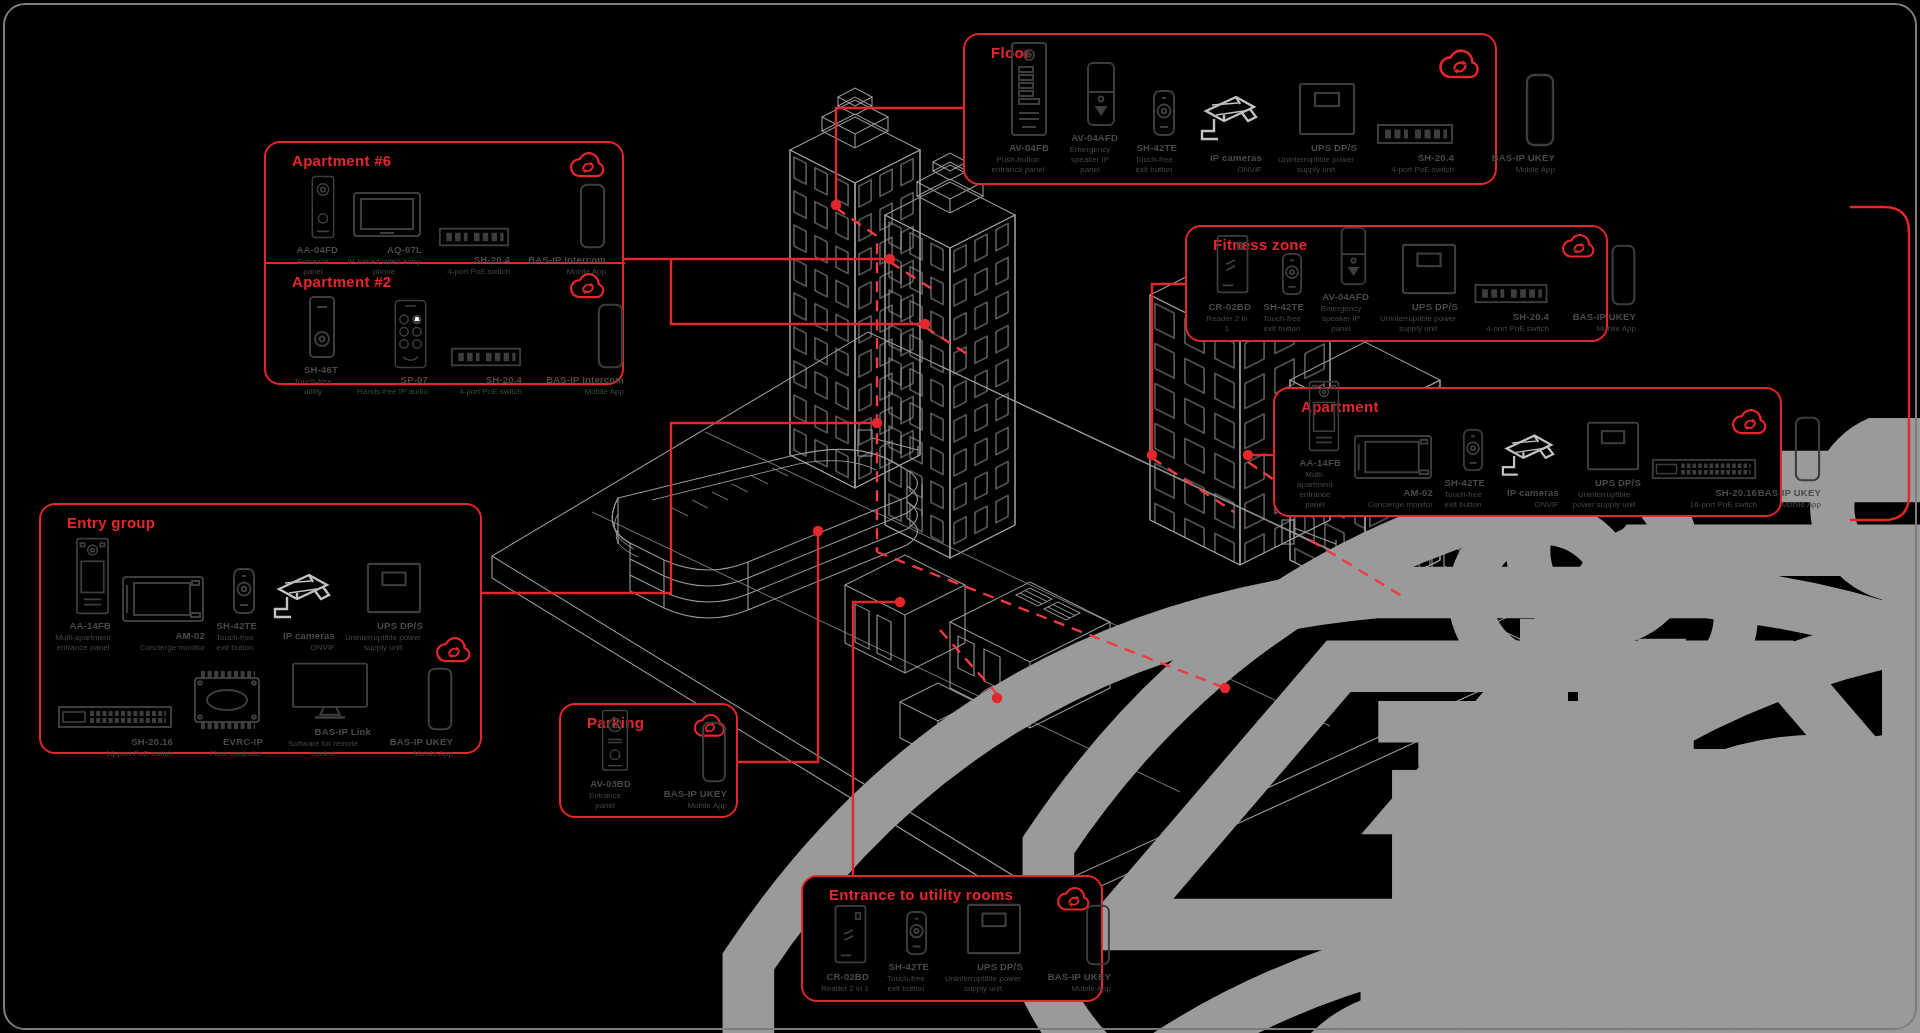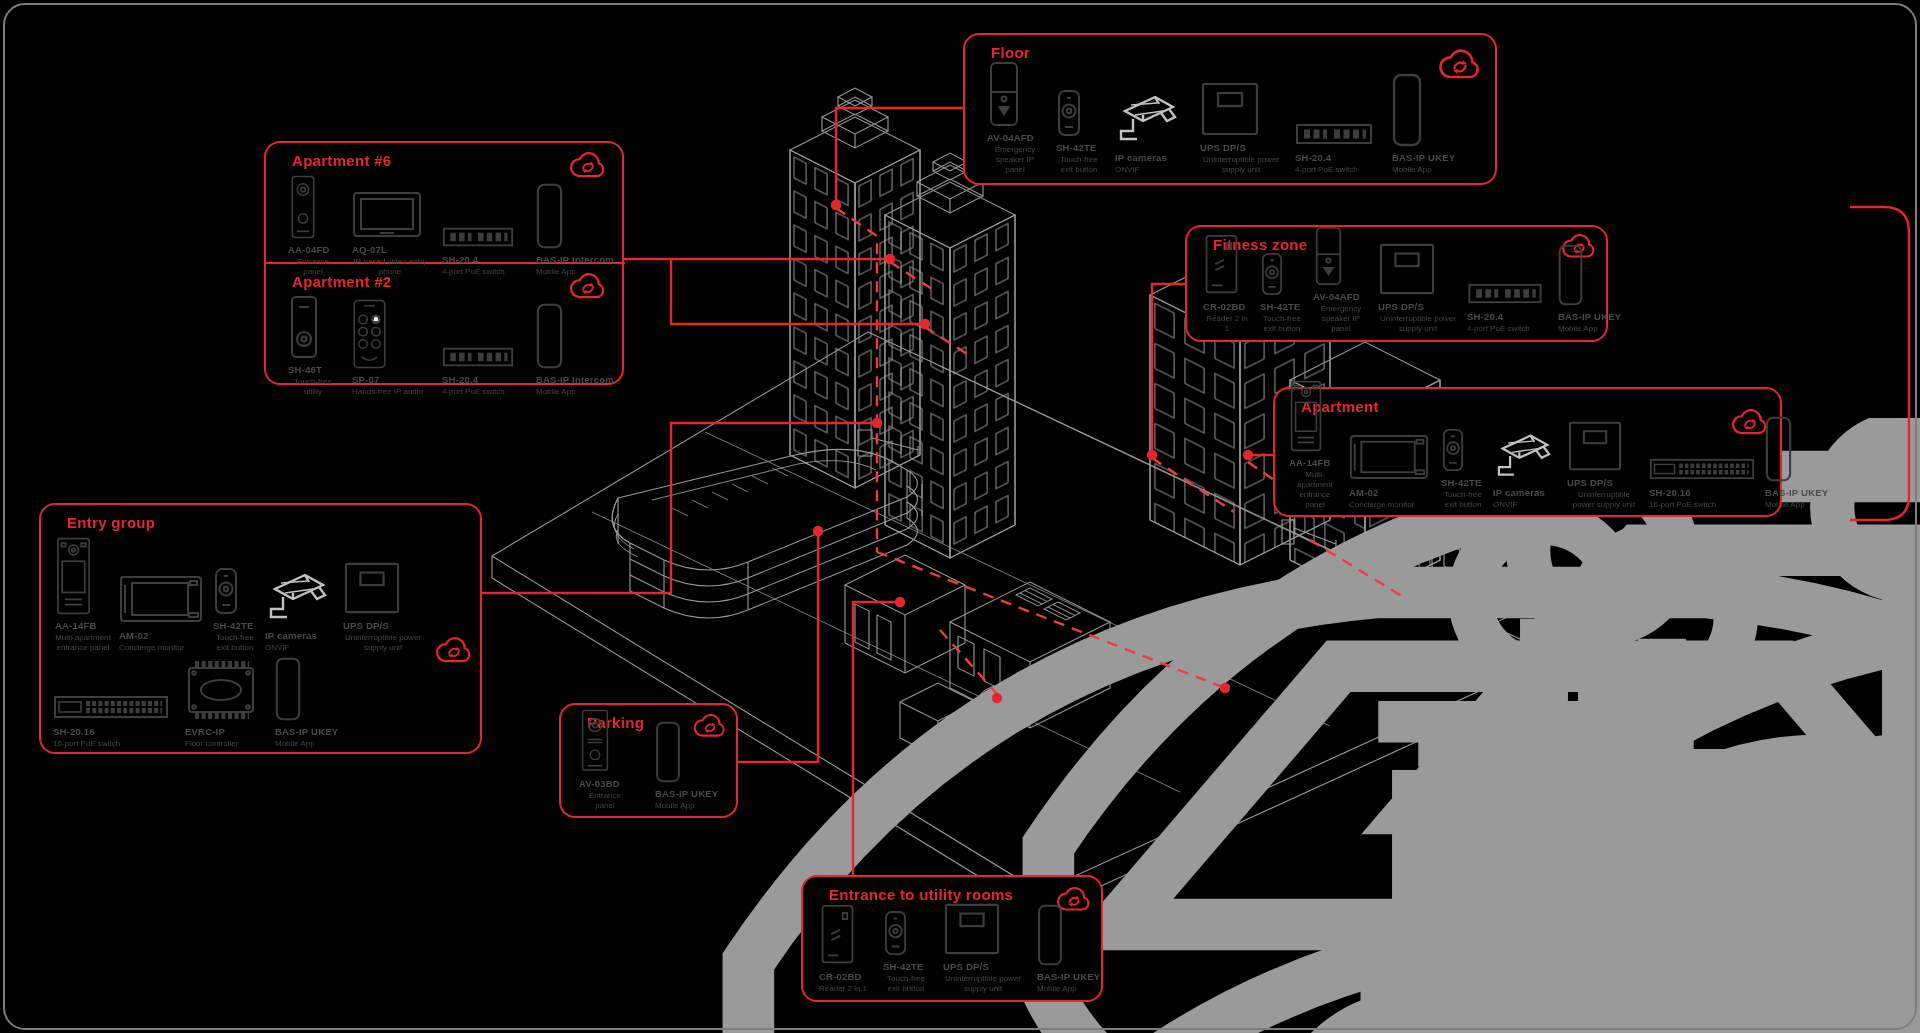--- a/index.html
+++ b/index.html
@@ -5,21 +5,21 @@
   html,body{margin:0;padding:0;background:#000;}
   .canvas{position:relative;width:1920px;height:1033px;background:#000;overflow:hidden;
           font-family:"Liberation Sans",sans-serif;}
   .frame{position:absolute;inset:3px;border:2px solid #7d7d7d;border-radius:22px;pointer-events:none;}
   svg{display:block;}
   .scene{position:absolute;left:0;top:0;}
   
   .box{position:absolute;border:2.5px solid #e5262c;border-radius:16px;background:#000;box-sizing:border-box;}
   .box-title{position:absolute;top:9px;left:26px;color:#e5262c;font-weight:bold;font-size:15px;letter-spacing:.3px;white-space:nowrap;}
   .items{position:absolute;display:flex;align-items:flex-end;}
-  .item{display:flex;flex-direction:column;align-items:flex-start;text-align:center;flex:0 0 auto;}
+  .item{display:flex;flex-direction:column;align-items:flex-end;text-align:center;flex:0 0 auto;}
   .iconbox{display:flex;align-items:flex-end;justify-content:center;}
   .model{font-size:9.5px;font-weight:bold;color:#4a4a4a;margin-top:5px;letter-spacing:.2px;white-space:nowrap;}
   .desc{font-size:8px;color:#454545;line-height:1.25;margin-top:2px;}
   .devicon{color:#3d3d3d;}
   .camicon{color:#c2c2c2;}
   .cloudicon{color:#e5262c;position:absolute;}
   .apt-divider{position:absolute;left:-2.5px;right:-2.5px;top:119px;border-top:2.5px solid #e5262c;}
 </style>
 </head>
 <body>
@@ -407,20 +407,29 @@
     </g>
   </g>
 </svg>
 
 <div class="box" style="left:963px;top:33px;width:534px;height:152px;">
   <div class="box-title">Floor</div>
   <svg class="cloudicon" style="right:12px;top:12px;" width="46" height="38">
         <use href="#i-cloud"></use>
       </svg>
   <div class="items" style="left:22px;bottom:8px;gap:13px;">
+    <div class="item" style="width:62px">
+      <div class="iconbox" style="height:98px">
+            <svg class="devicon" width="40" height="96">
+              <use href="#i-multibtn"></use>
+            </svg>
+          </div>
+      <div class="model">AV-04FB</div>
+          <div class="desc">Push-button entrance panel</div>
+    </div>
     <div class="item" style="width:56px">
       <div class="iconbox" style="height:98px">
             <svg class="devicon" width="34" height="66">
               <use href="#i-speaker-panel"></use>
             </svg>
           </div>
       <div class="model">AV-04AFD</div>
           <div class="desc">Emergency speaker IP panel</div>
     </div>
     <div class="item" style="width:46px">
@@ -471,21 +480,21 @@
   </div>
 </div>
 
 <div class="box" style="left:264px;top:141px;width:360px;height:244px;">
   <div class="apt-divider"></div>
   <section>
     <div class="box-title">Apartment #6</div>
     <svg class="cloudicon" style="right:14px;top:7px;" width="40" height="33" viewBox="0 0 46 38">
           <use href="#i-cloud"></use>
         </svg>
-    <div class="items" style="left:22px;top:30px;gap:14px;">
+    <div class="items" style="left:22px;top:30px;gap:8px;">
       <div class="item" style="width:50px">
         <div class="iconbox" style="height:66px">
               <svg class="devicon" width="30" height="64" viewBox="0 0 36 84">
                 <use href="#i-door-panel"></use>
               </svg>
             </div>
         <div class="model">AA-04FD</div>
             <div class="desc">Entrance panel</div>
       </div>
       <div class="item" style="width:76px">
@@ -762,20 +771,29 @@
     </div>
     <div class="item" style="width:78px">
       <div class="iconbox" style="height:58px">
             <svg class="devicon" width="72" height="62" viewBox="0 0 72 62">
               <use href="#i-lift"></use>
             </svg>
           </div>
       <div class="model">EVRC-IP</div>
           <div class="desc">Floor controller</div>
     </div>
+    <div class="item" style="width:96px">
+      <div class="iconbox" style="height:58px">
+            <svg class="devicon" width="82" height="60" viewBox="0 0 90 68">
+              <use href="#i-desktop"></use>
+            </svg>
+          </div>
+      <div class="model">BAS-IP Link</div>
+          <div class="desc">Software for remote control</div>
+    </div>
     <div class="item" style="width:70px">
       <div class="iconbox" style="height:58px">
             <svg class="devicon" width="26" height="64" viewBox="0 0 30 74">
               <use href="#i-phone"></use>
             </svg>
           </div>
       <div class="model">BAS-IP UKEY</div>
           <div class="desc">Mobile App</div>
     </div>
   </div>

